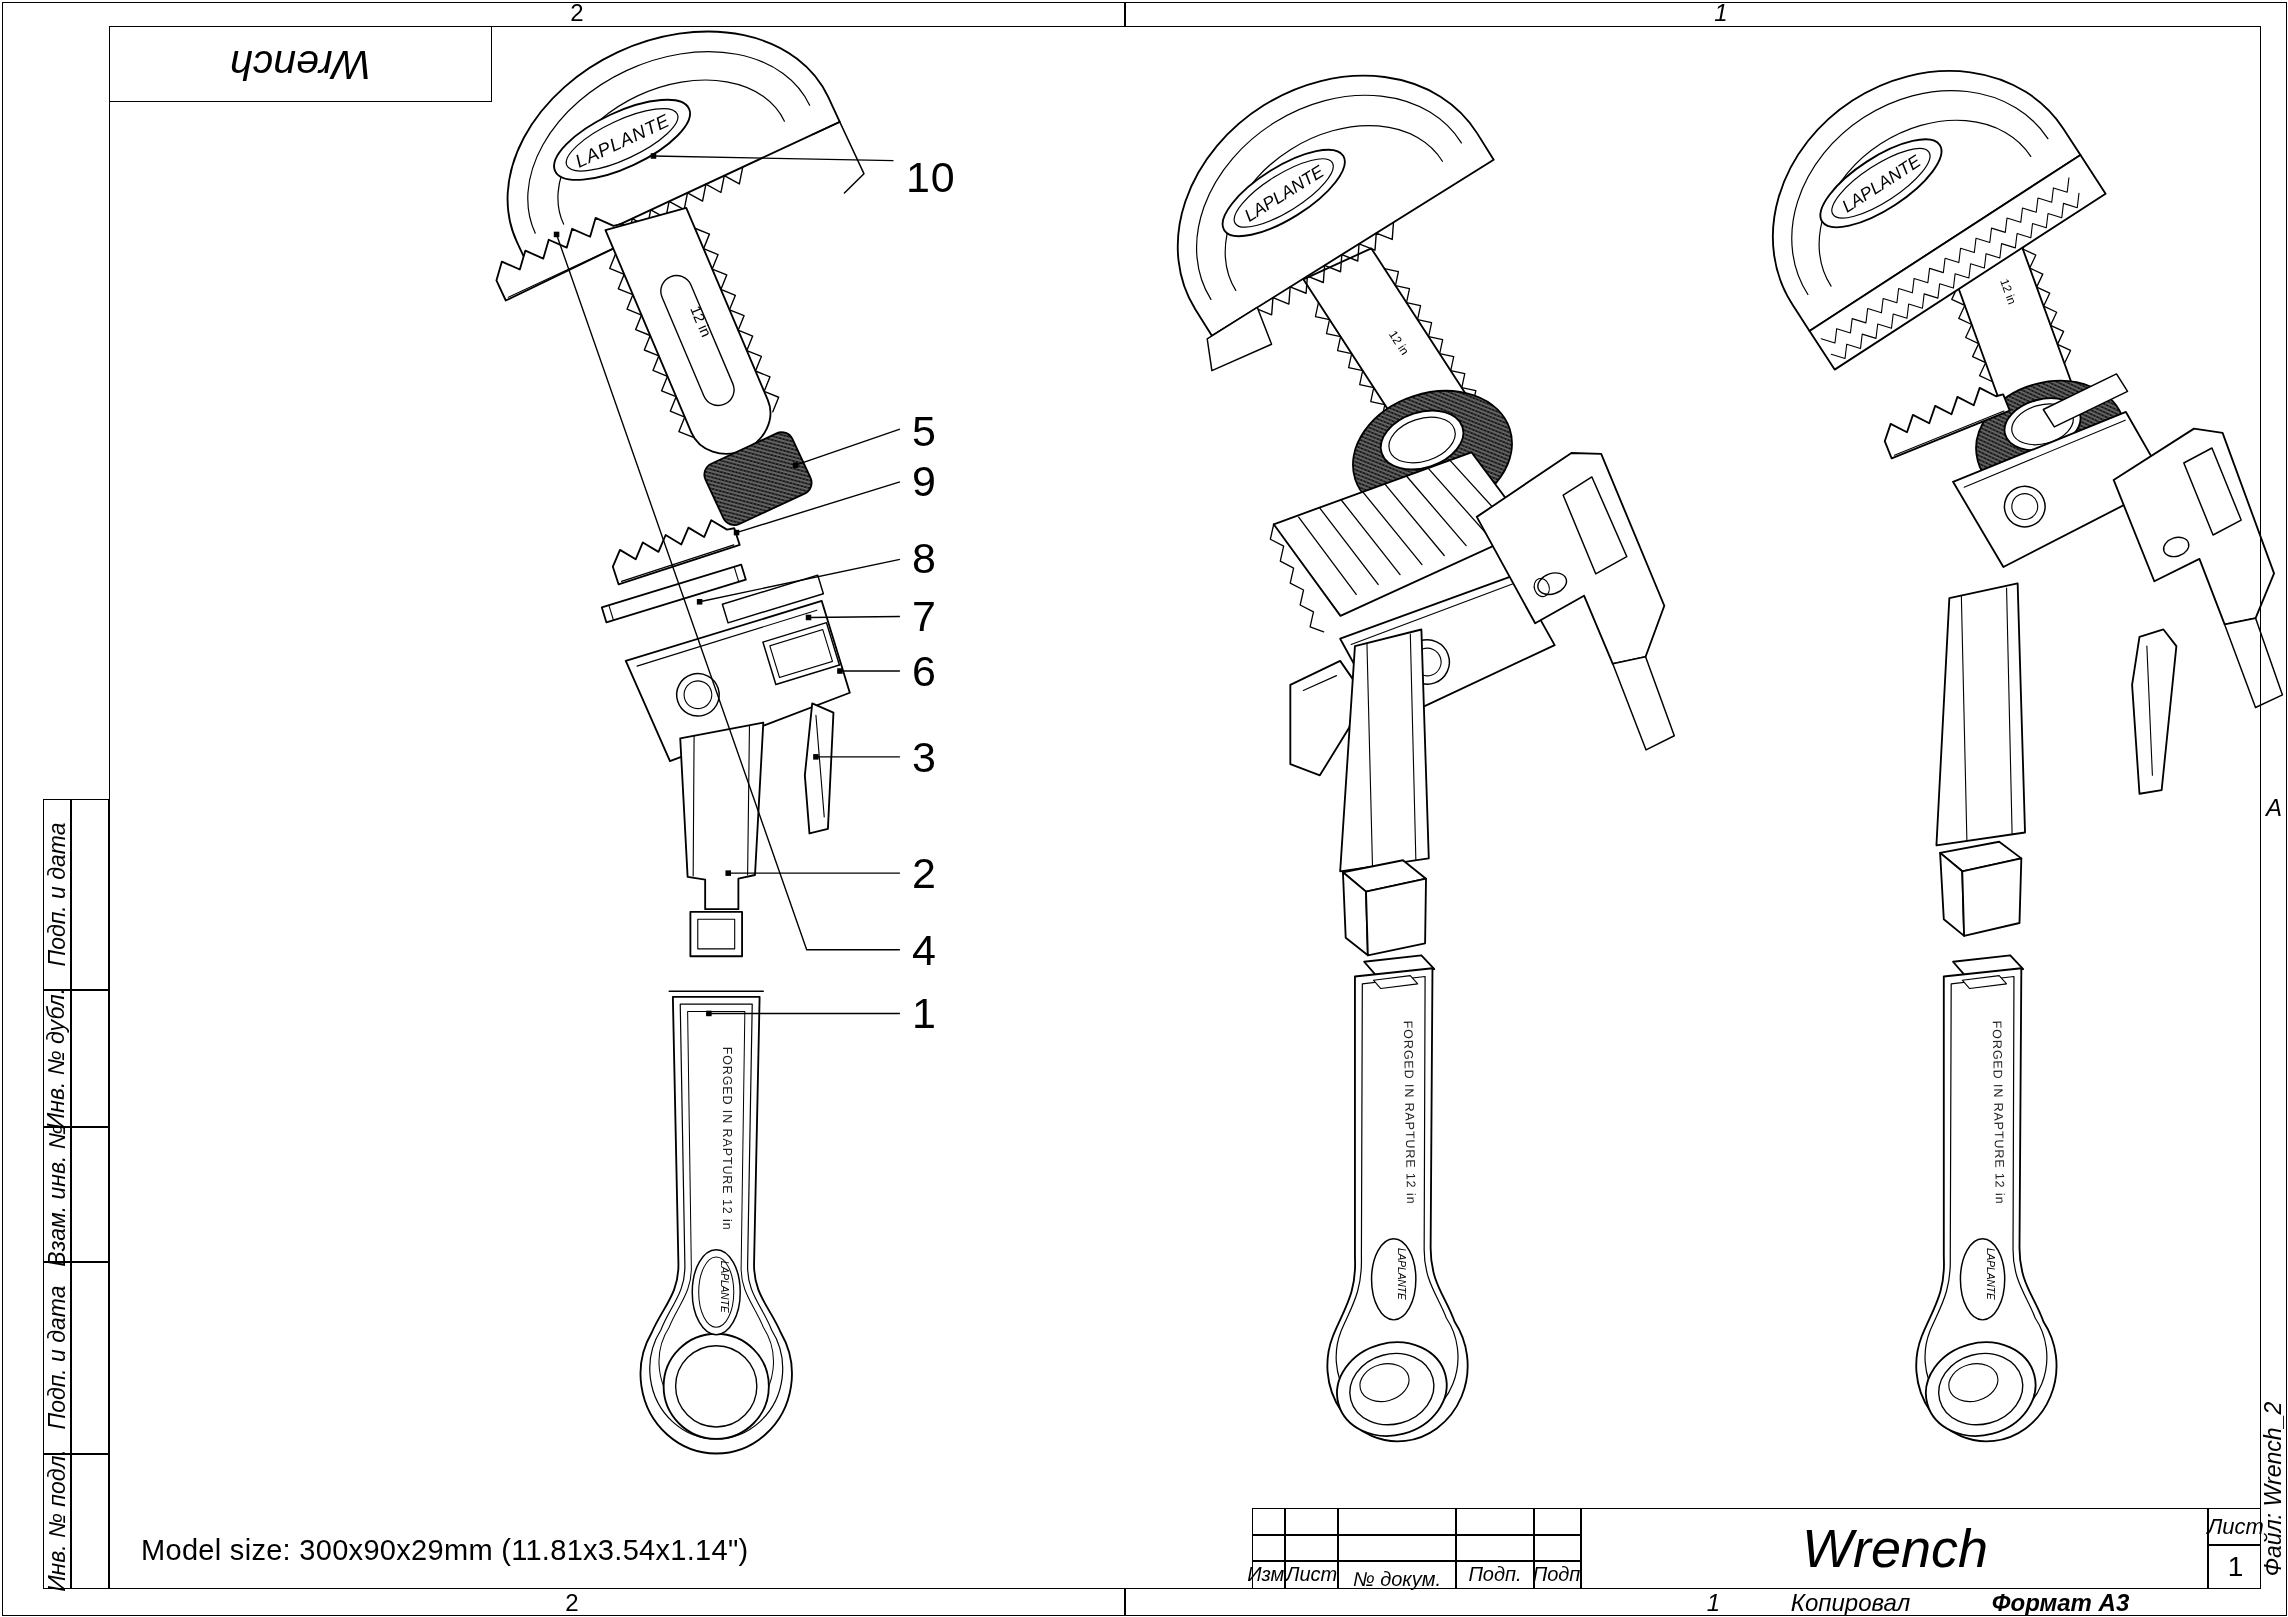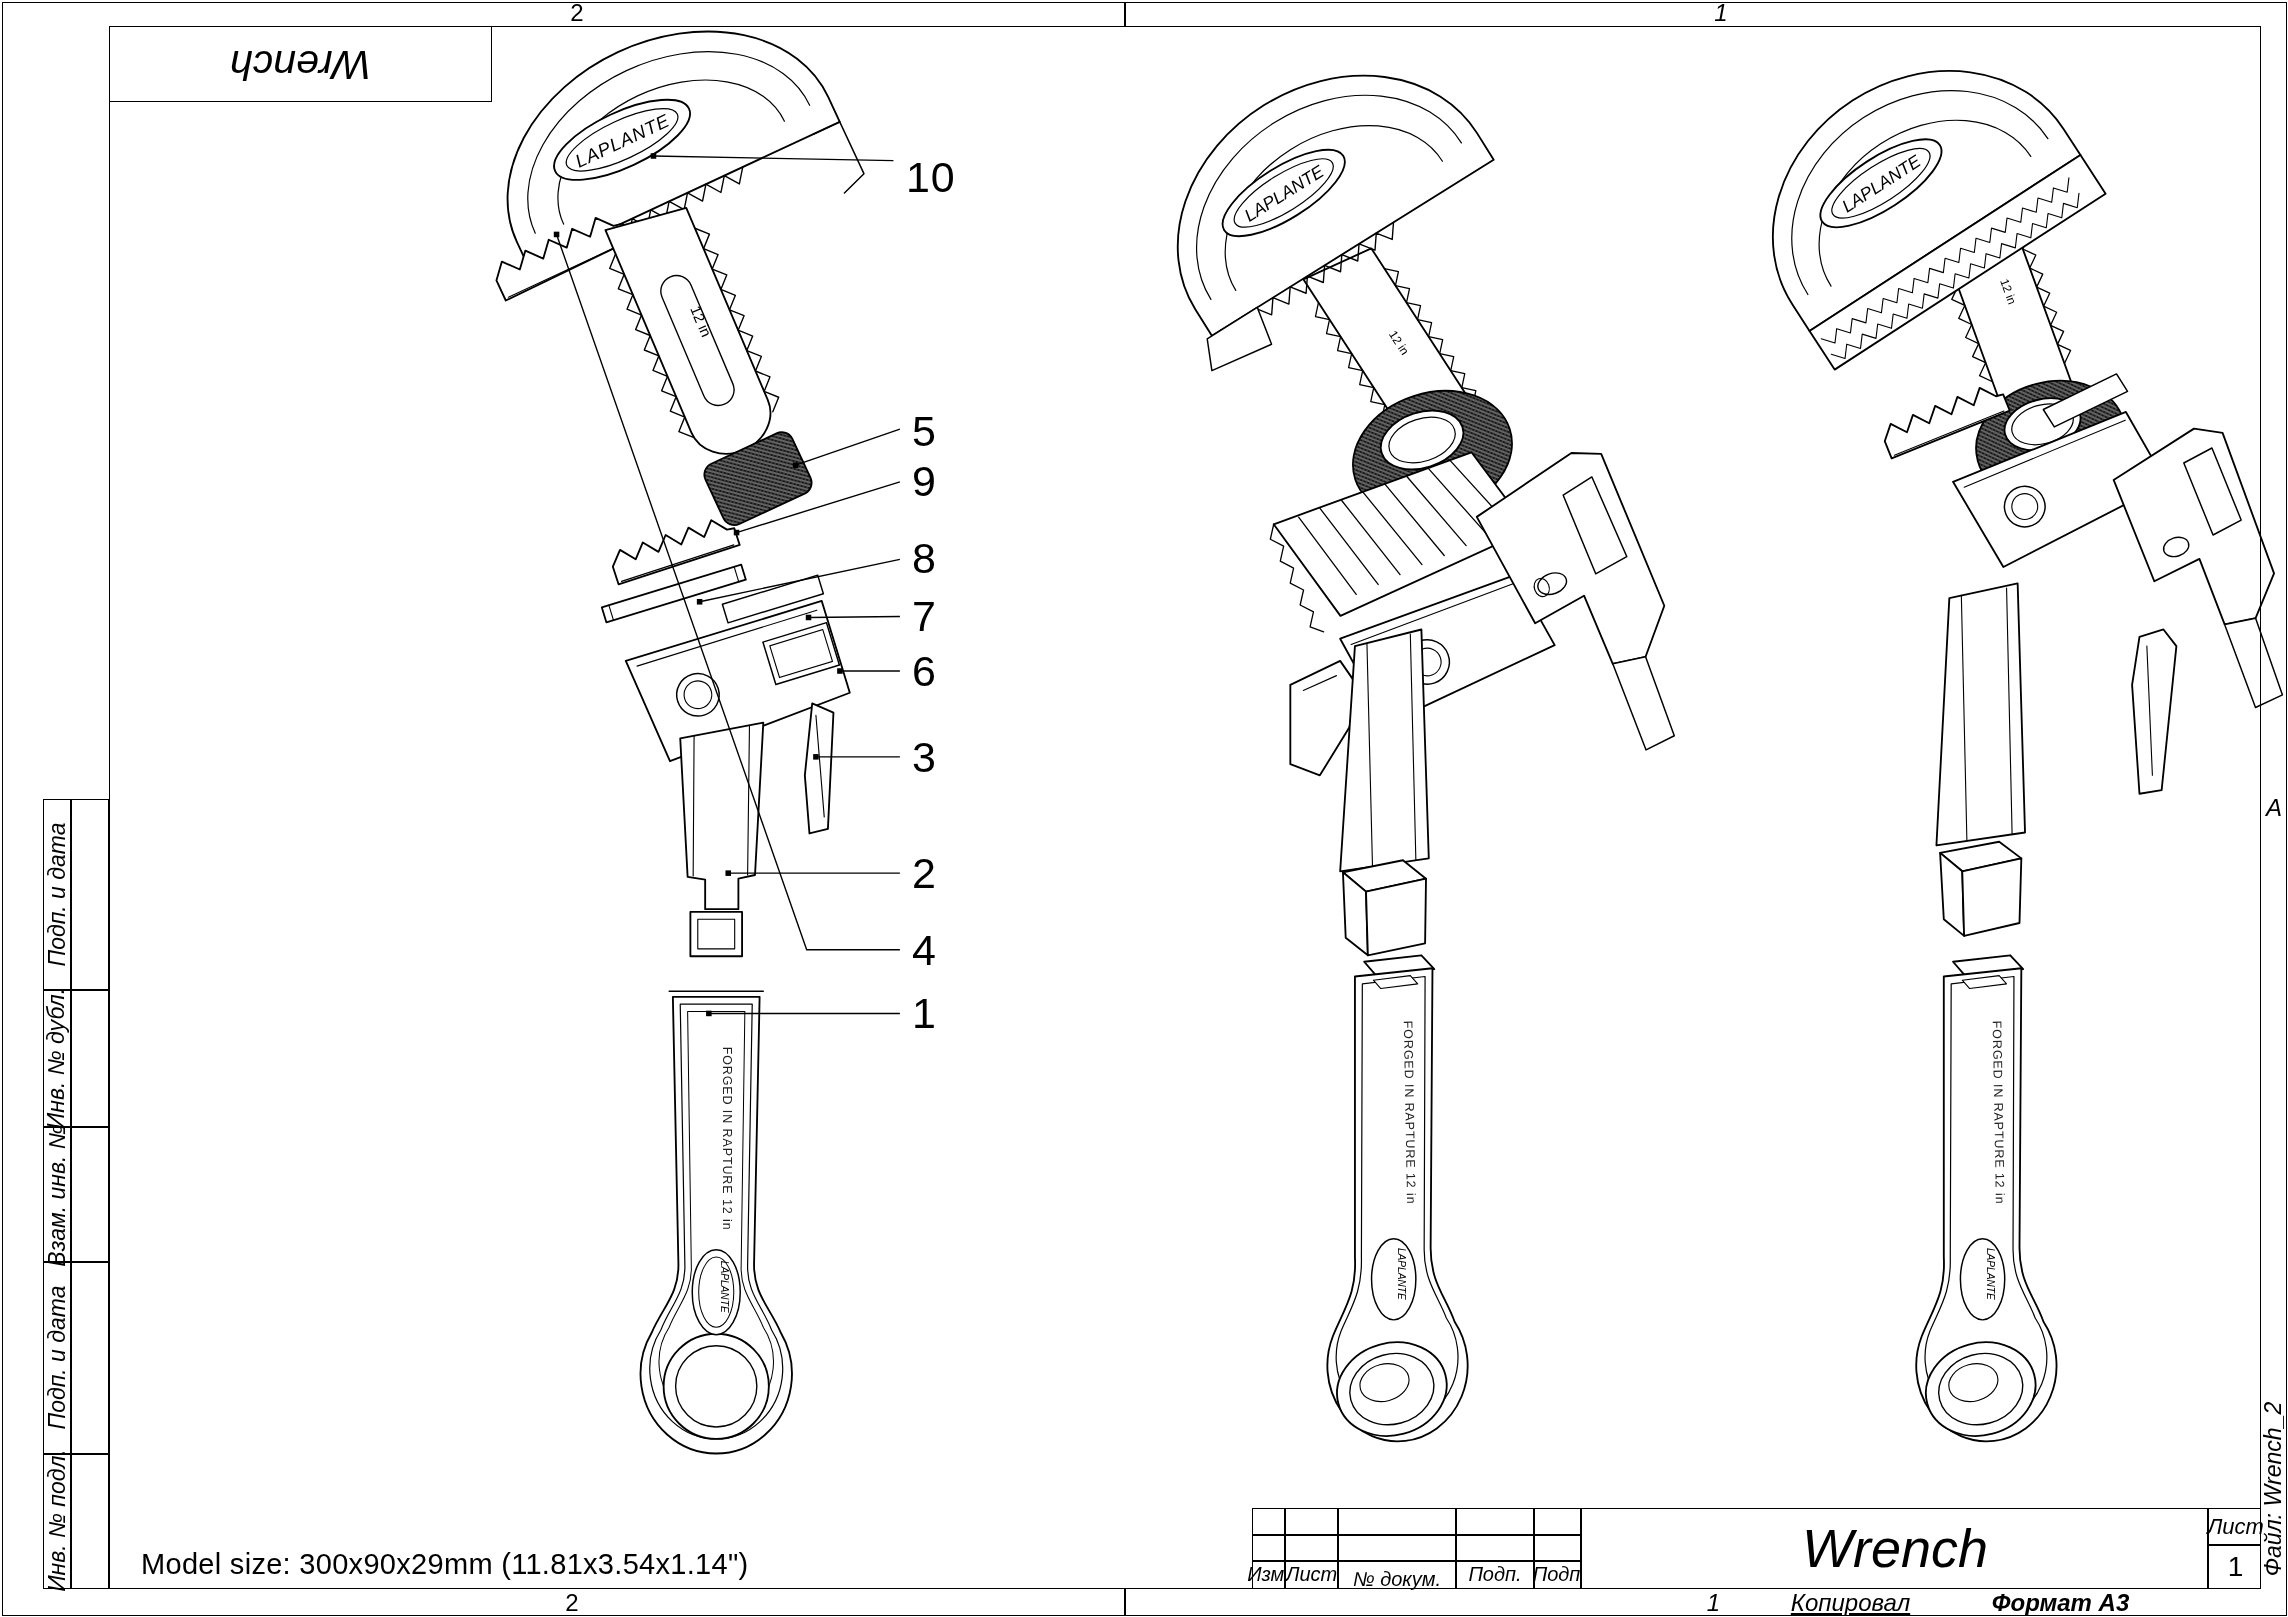--- a/index.html
+++ b/index.html
@@ -16,21 +16,21 @@
   .callout { position:absolute; font-size:43px; line-height:1; transform:translateY(-50%);
              letter-spacing:0.9px; }
   .vlabel { transform:rotate(-90deg); white-space:nowrap; font-style:italic; font-size:23px; }
   .tb-cell { position:absolute; display:flex; align-items:center; justify-content:center;
              font-style:italic; }
   svg text { font-family:"Liberation Sans", sans-serif; }
   .corner-title { transform:rotate(180deg); font-style:italic; font-size:41px; }
   .file-note { position:absolute; left:2261px; top:1587px; width:196px; height:25px;
                transform:rotate(-90deg); transform-origin:0 0; font-style:italic;
                font-size:23px; display:flex; align-items:center; justify-content:center; }
-  .model-size { position:absolute; left:141px; top:1534px; font-size:29px; letter-spacing:0.3px;margin-top:14px; }
+  .model-size { position:absolute; left:141px; top:1534px; font-size:29px; letter-spacing:0.3px; }
 </style>
 </head>
 <body>
 
 <div class="page">
 
   <svg class="abs" style="left:0;top:0" width="2289" height="1618" viewBox="0 0 2480 1753">
     <defs>
       <pattern id="knurl" width="8" height="8" patternUnits="userSpaceOnUse" patternTransform="rotate(40)">
         <rect width="8" height="8" fill="#161616"></rect>
@@ -290,21 +290,21 @@
   <div class="abs" style="left:1.8px;top:1.8px;width:2285px;height:1614px;border:0.9px solid #000;"></div>
   <div class="frame" style="left:109px;top:26px;width:2152px;height:1563px;"></div>
 
   <div class="line" style="left:1124px;top:1.8px;width:1.8px;height:24px;"></div>
   <div class="line" style="left:1124px;top:1589px;width:1.8px;height:27px;"></div>
 
   <div class="margin-num ctr" style="left:531px;top:0.9px;width:92px;height:24px;">2</div>
   <div class="margin-num ctr it" style="left:1675px;top:0.9px;width:92px;height:24px;">1</div>
   <div class="margin-num ctr" style="left:526px;top:1591px;width:92px;height:24px;">2</div>
   <div class="margin-num ctr it" style="left:1672px;top:1591px;width:83px;height:24px;">1</div>
-  <div class="margin-num ctr it" style="left:1758px;top:1591px;width:185px;height:24px;text-decoration:underline;">Копировал</div>
+  <div class="margin-num ctr it" style="left:1758px;top:1591px;width:185px;height:24px;">Копировал</div>
   <div class="margin-num ctr it" style="left:1968px;top:1591px;width:185px;height:24px;font-weight:bold;">Формат A3</div>
   <div class="margin-num ctr it" style="left:2262px;top:796px;width:24px;height:24px;">A</div>
   <div class="file-note nowrap">Файл: Wrench_2</div>
 
   <div class="frame ctr" style="left:109px;top:26px;width:383px;height:76px;">
     <span class="corner-title nowrap">Wrench</span>
   </div>
 
   <div class="frame" style="left:43px;top:799px;width:66px;height:790px;">
     <div class="line" style="left:26px;top:0;width:1.8px;height:100%;"></div>

